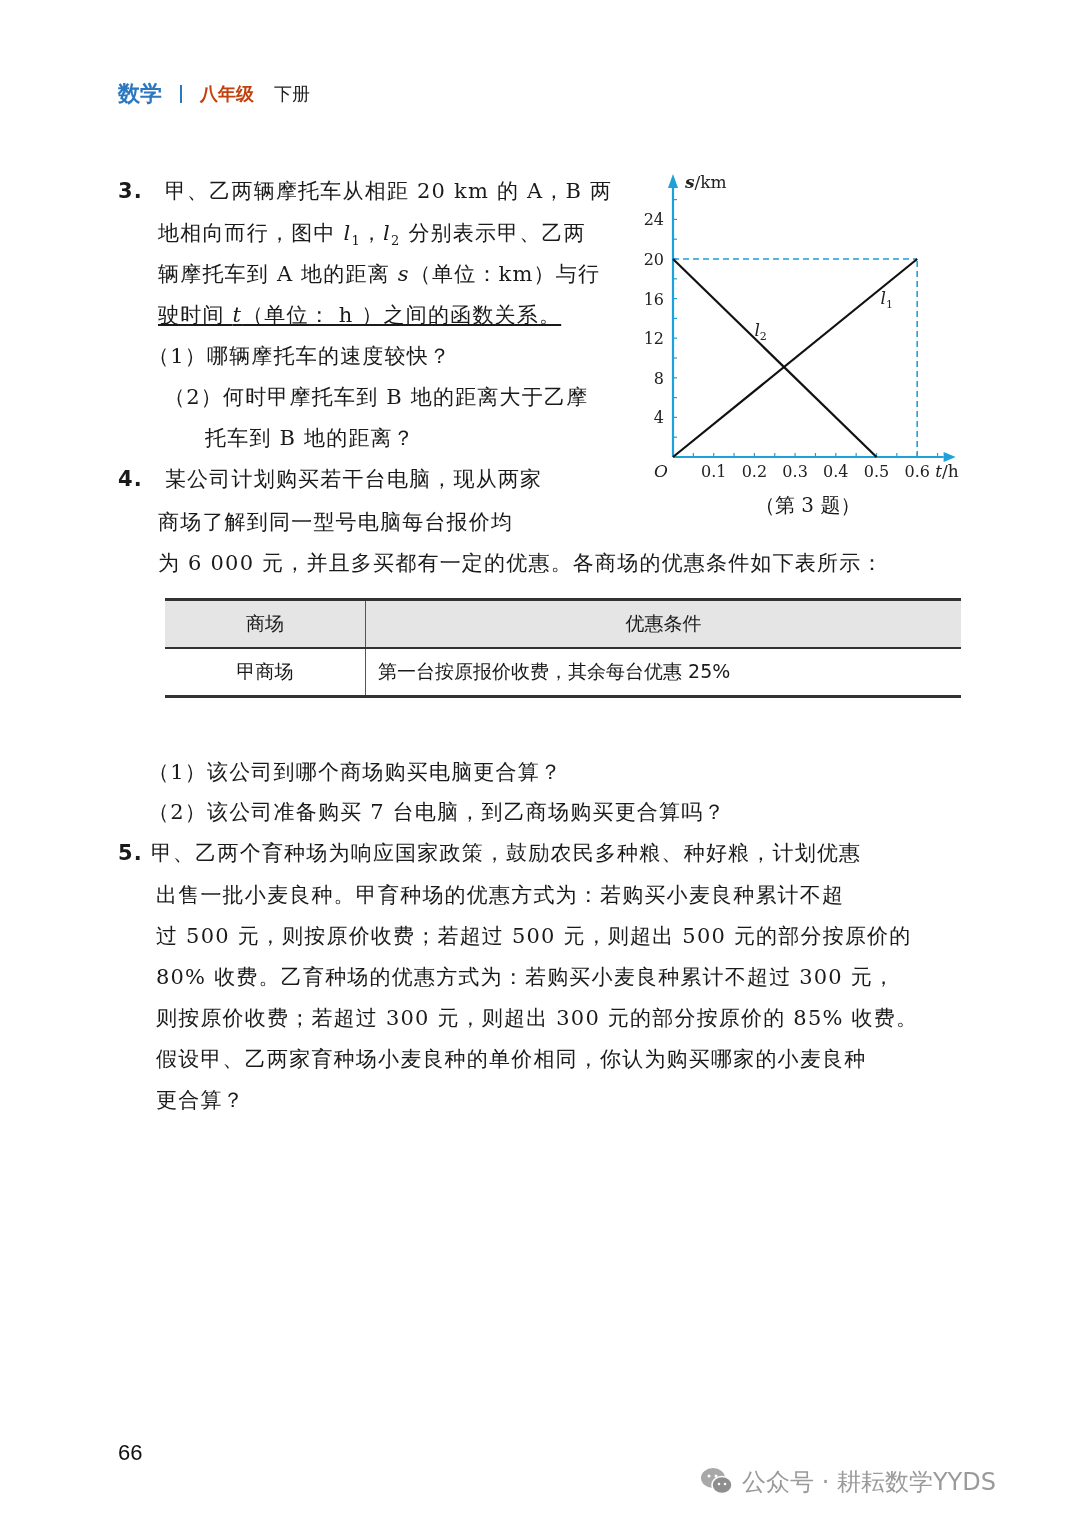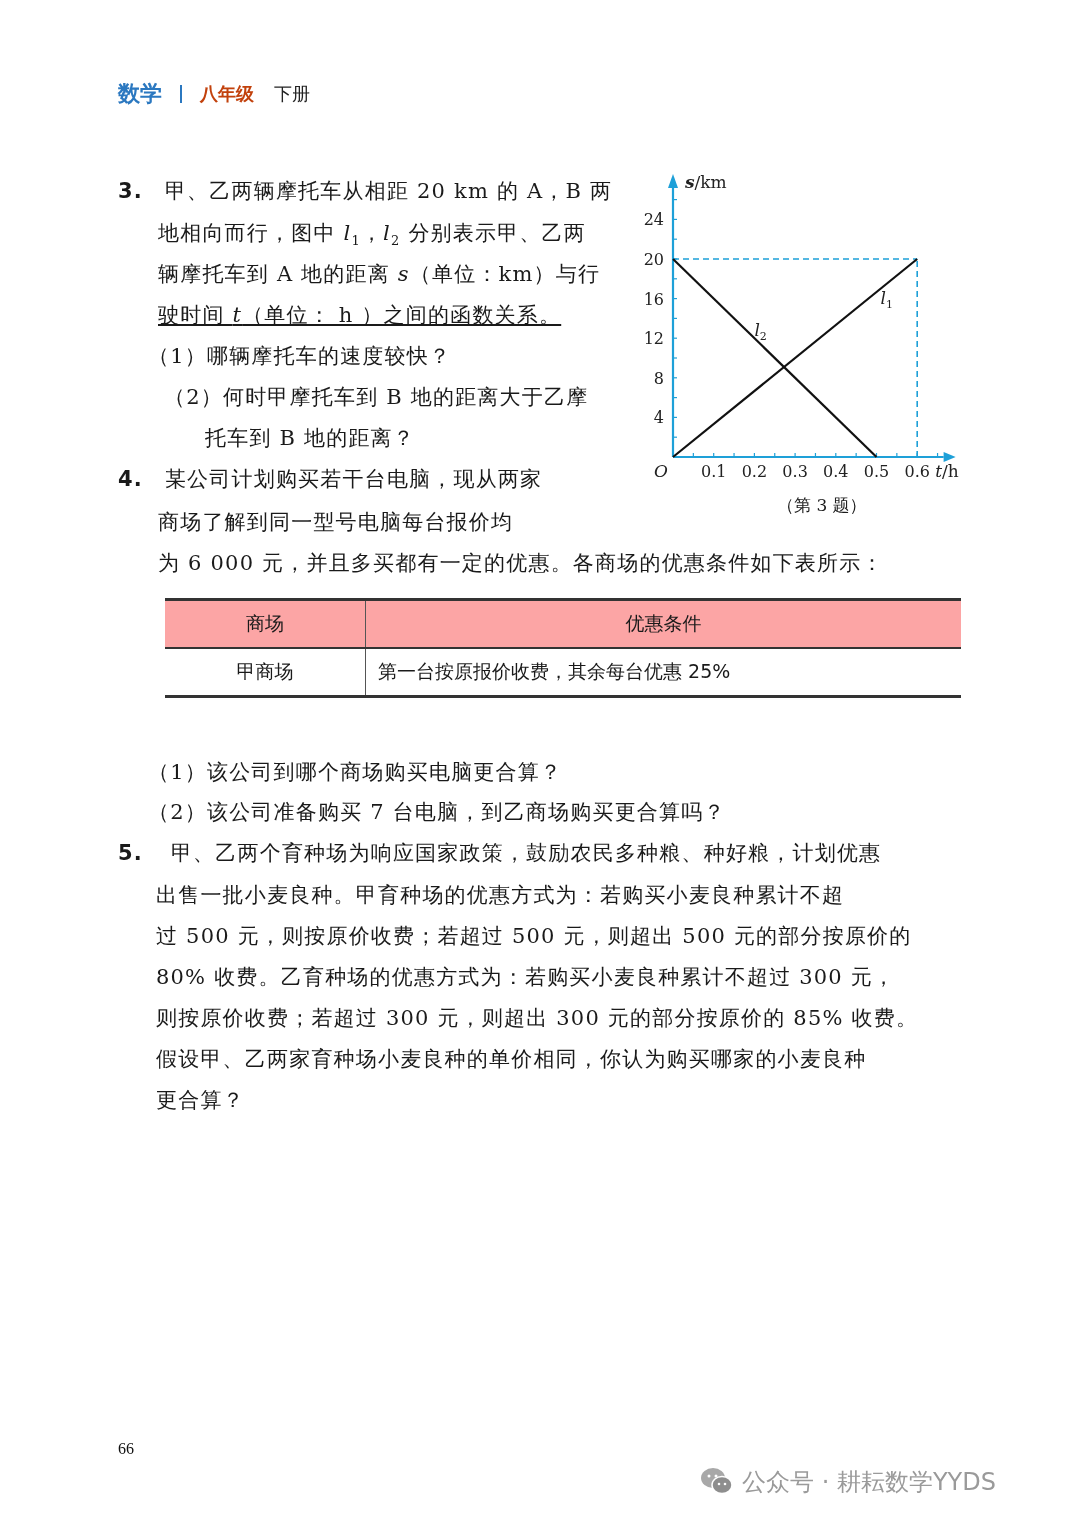--- a/index.html
+++ b/index.html
@@ -12,32 +12,32 @@
   .hdr-bar { width: 2px; height: 18px; background: #2b78c0; margin: 0 18px 0 18px; }
   .hdr-grade { font-family: "DejaVu Sans", sans-serif; font-weight: bold; font-size: 18px; color: #c2410c; }
   .hdr-vol { font-family: "DejaVu Sans", sans-serif; font-weight: normal; font-size: 18px; color: #222; margin-left: 20px; }
 
   .line { position: absolute; font-size: 21px; line-height: 30px; white-space: nowrap; letter-spacing: 1.2px; }
   .num { font-family: "DejaVu Sans", sans-serif; font-weight: bold; }
   .it { font-style: italic; }
   sub { font-size: 13px; }
 
   .chart { position: absolute; left: 640px; top: 160px; width: 340px; height: 370px; }
-  .caption { position: absolute; left: 755px; top: 491px; font-size: 17px; line-height: 28px; margin-left: 22px; }
+  .caption { position: absolute; left: 755px; top: 491px; font-size: 20px; line-height: 28px; }
 
   table.deals { position: absolute; left: 165px; top: 598px; width: 796px; border-collapse: collapse;
     font-family: "DejaVu Sans", sans-serif; font-size: 19px; }
-  table.deals th { background: #fca5a5; font-weight: normal; height: 44px; border-top: 3px solid #333; border-bottom: 2px solid #333; }
+  table.deals th { background: #e5e5e5; font-weight: normal; height: 44px; border-top: 3px solid #333; border-bottom: 2px solid #333; }
   table.deals td { height: 44px; border-bottom: 1.5px solid #333; margin-top: 20px; }
   table.deals tr:last-child td { border-bottom: 3px solid #333; }
   table.deals .c1 { width: 198px; text-align: center; border-right: 1px solid #555; }
   table.deals td.c2 { padding-left: 12px; }
   table.deals th.c2 { text-align: center; }
 
-  .pageno { position: absolute; left: 118px; top: 1440px; font-family: Liberation Serif, serif; font-size: 16px; color: #111; }
+  .pageno { position: absolute; left: 118px; top: 1440px; font-family: Liberation Sans, sans-serif; font-size: 22px; color: #111; }
   .watermark { position: absolute; left: 700px; top: 1466px; display: flex; align-items: flex-start; gap: 8px;
     font-family: "DejaVu Sans", sans-serif; font-size: 24px; color: #9a9a9a; }
   .wm-icon { width: 34px; height: 30px; position: relative; }
 </style>
 </head>
 <body>
 
 <div class="header">
   <span class="hdr-subject">数学</span>
   <span class="hdr-bar"></span>
@@ -137,21 +137,21 @@
       <td class="c2">第一台按原报价收费，其余每台优惠 25%</td>
     </tr>
   </tbody>
 </table>
 
 <div class="line" style="left:148px; top:757px;">（1）该公司到哪个商场购买电脑更合算？</div>
 <div class="line" style="left:148px; top:797px;">（2）该公司准备购买 7 台电脑，到乙商场购买更合算吗？</div>
 
 <div class="line" style="left:118px; top:838px;">
   <span class="num">5.</span>
-  <span style="margin-left:20px;">甲、乙两个育种场为响应国家政策，鼓励农民多种粮、种好粮，计划优惠</span>
+  <span style="margin-left:0;">甲、乙两个育种场为响应国家政策，鼓励农民多种粮、种好粮，计划优惠</span>
 </div>
 <div class="line" style="left:156px; top:880px;">出售一批小麦良种。甲育种场的优惠方式为：若购买小麦良种累计不超</div>
 <div class="line" style="left:156px; top:921px;">过 500 元，则按原价收费；若超过 500 元，则超出 500 元的部分按原价的</div>
 <div class="line" style="left:156px; top:962px;">80% 收费。乙育种场的优惠方式为：若购买小麦良种累计不超过 300 元，</div>
 <div class="line" style="left:156px; top:1003px;">则按原价收费；若超过 300 元，则超出 300 元的部分按原价的 85% 收费。</div>
 <div class="line" style="left:156px; top:1044px;">假设甲、乙两家育种场小麦良种的单价相同，你认为购买哪家的小麦良种</div>
 <div class="line" style="left:156px; top:1085px;">更合算？</div>
 
 <div class="pageno">66</div>
 <div class="watermark">

